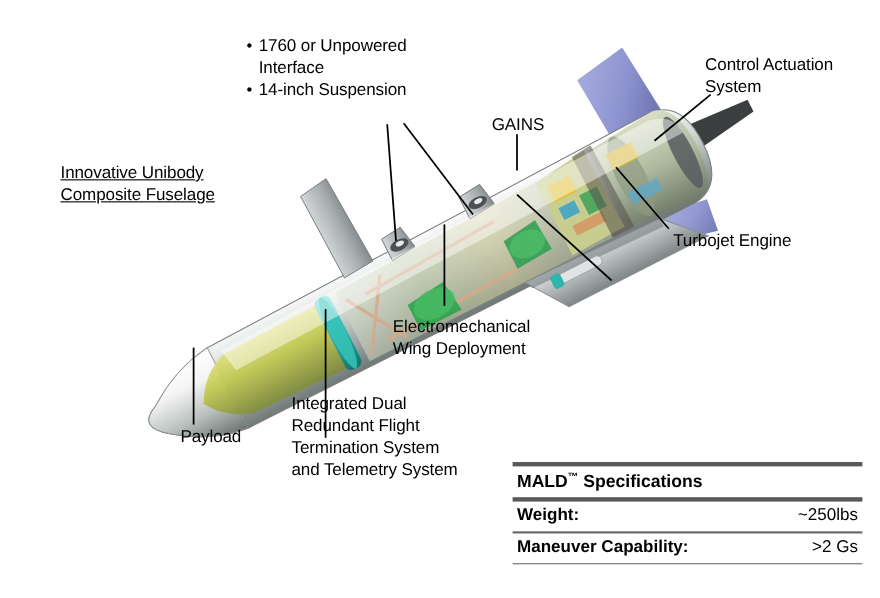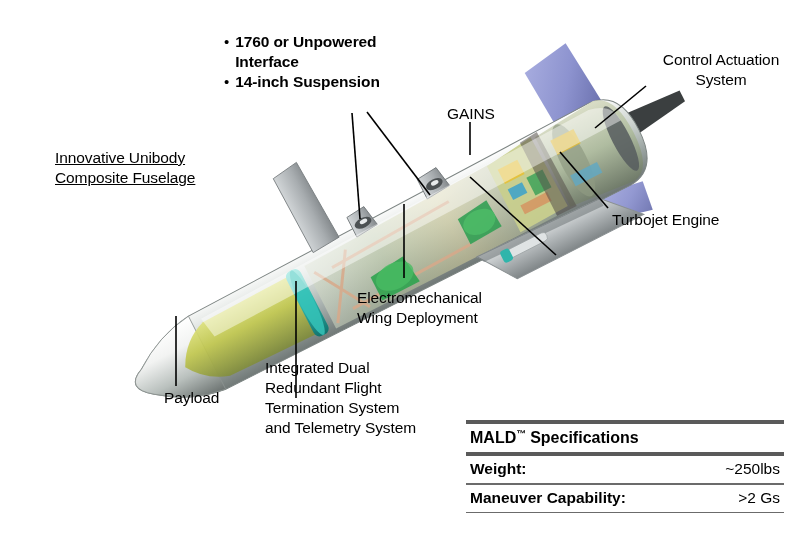--- a/index.html
+++ b/index.html
@@ -19,21 +19,21 @@
     position:absolute;
     font-size:15.5px;
     line-height:1.30;
     color:#000;
     white-space:pre-line;
     letter-spacing:-0.1px;
   }
   .callout.bullets{white-space:normal;}
   .bullet-row{display:flex;align-items:flex-start;gap:6px;}
   .bullet-dot{font-size:15px;line-height:1.3;}
-  .bullet-txt{white-space:pre-line;font-weight:bold;}
+  .bullet-txt{white-space:pre-line;}
 
   
   #spec-table{
     position:absolute;
     left:466px;top:420px;
     width:318px;
     font-size:15.5px;
   }
   #spec-table .rule-thick{height:4px;background:#5a5a5a;width:100%;}
   #spec-table .rule-thin{height:1.4px;background:#6b6b6b;width:100%;}
@@ -210,21 +210,21 @@
       <span class="bullet-dot">•</span>
       <span class="bullet-txt">14-inch Suspension</span>
     </div>
   </div>
 
   <div class="callout" style="left:55px;top:148px;width:200px;text-decoration:underline;">Innovative Unibody
 Composite Fuselage</div>
 
   <div class="callout" style="left:447px;top:104px;">GAINS</div>
 
-  <div class="callout" style="left:641px;top:50px;width:160px;text-align:center;">Control Actuation
+  <div class="callout" style="left:641px;top:50px;width:160px;">Control Actuation
 System</div>
 
   <div class="callout" style="left:612px;top:210px;">Turbojet Engine</div>
 
 
   <div class="callout" style="left:357px;top:288px;width:180px;">Electromechanical
 Wing Deployment</div>
 
   <div class="callout" style="left:144px;top:388px;margin-left:20px;">Payload</div>
 

